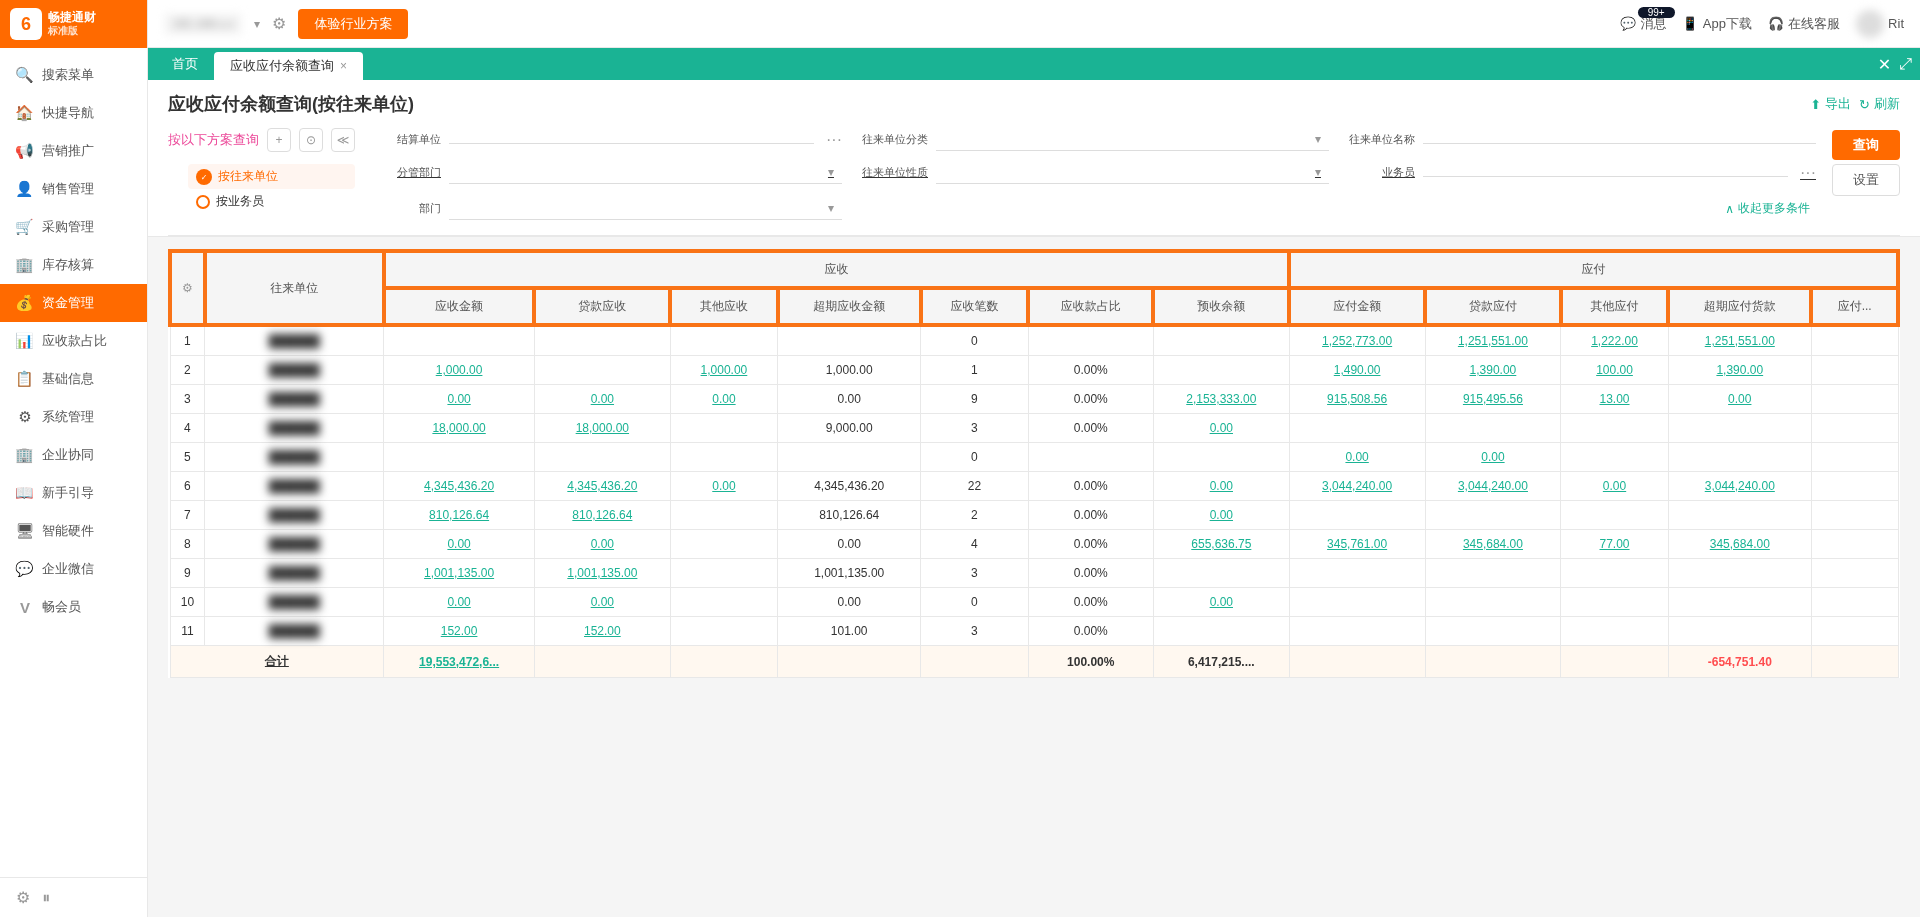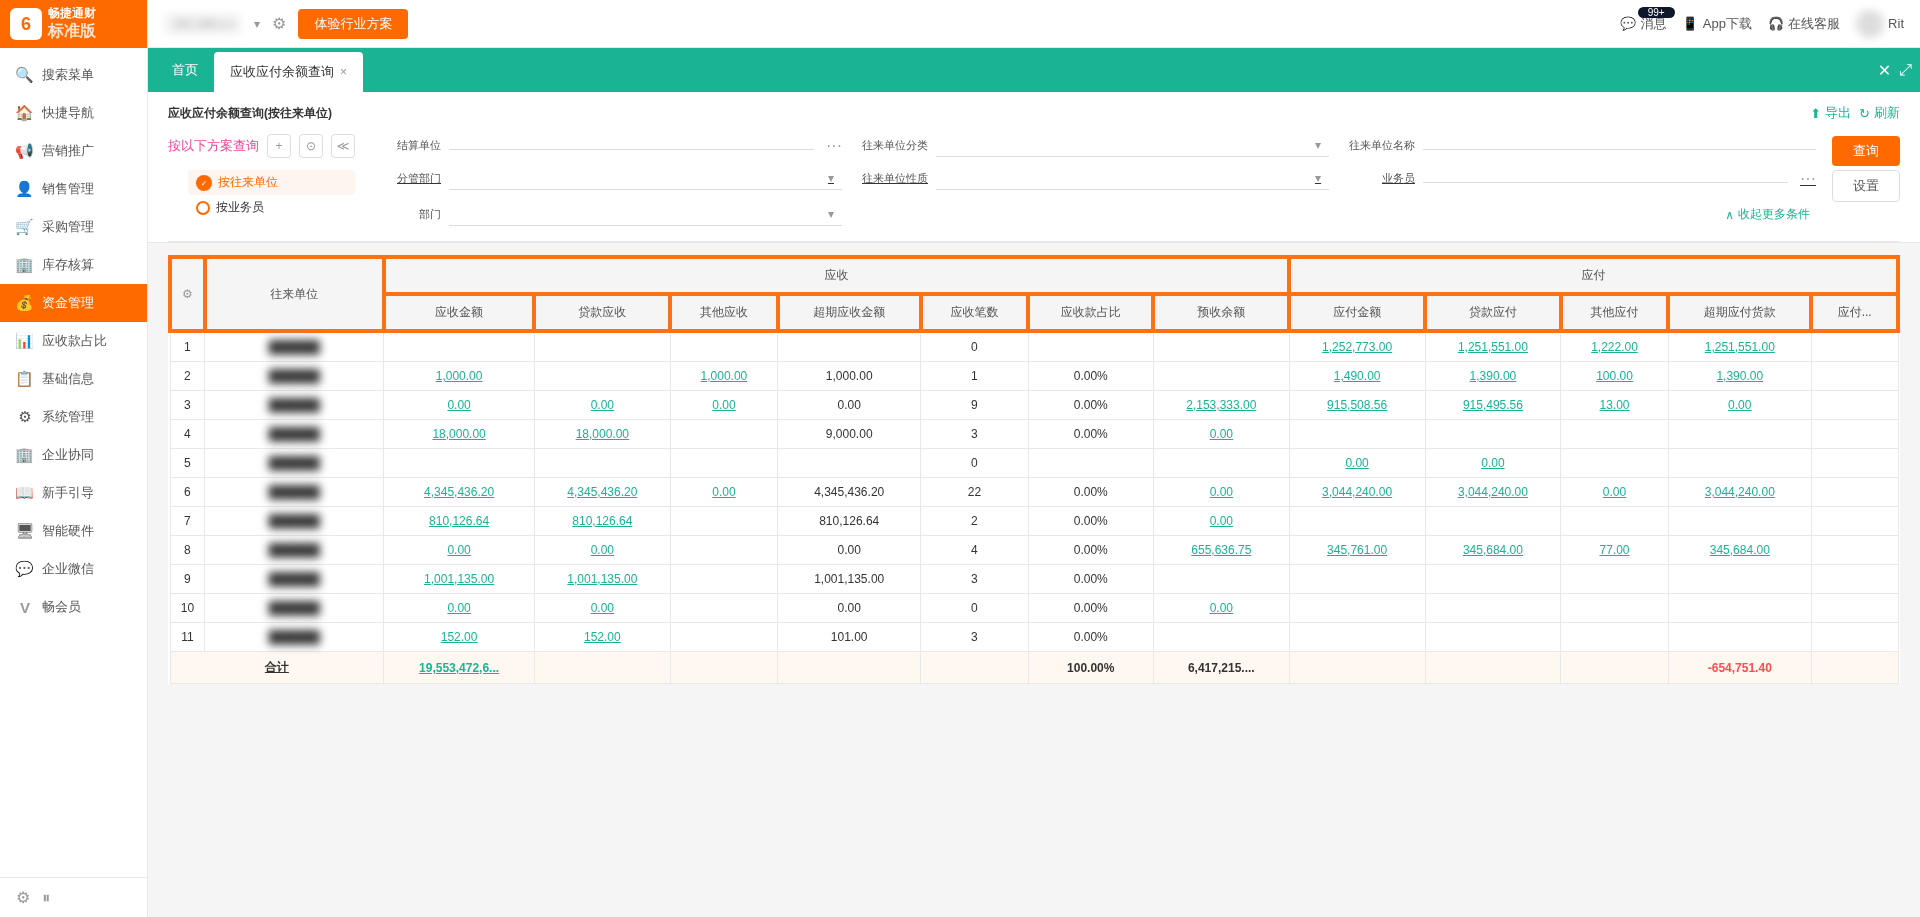--- a/index.html
+++ b/index.html
@@ -29,35 +29,35 @@
     .topbar-address { font-size: 12px; color: #999; background: #f5f5f5; border-radius: 4px; padding: 4px 8px; }
     .topbar-arrow { color: #999; cursor: pointer; }
     .topbar-gear { color: #999; font-size: 16px; cursor: pointer; }
     .topbar-btn { background: #ff6a00; color: #fff; border: none; padding: 6px 16px; border-radius: 4px; cursor: pointer; font-size: 13px; }
     .topbar-right { display: flex; align-items: center; gap: 16px; font-size: 13px; color: #555; }
     .topbar-right-item { display: flex; align-items: center; gap: 4px; cursor: pointer; position: relative; }
     .notif-badge { background: #0f172a; color: #fff; border-radius: 10px; padding: 0 10px; font-size: 10px; position: absolute; top: -8px; right: -8px; }
     .user-avatar { width: 28px; height: 28px; background: #ddd; border-radius: 50%; }
 
     
-    .tab-bar { height: 44px; background: #1ab394; display: flex; align-items: stretch; padding: 0 8px; flex-shrink: 0; }
+    .tab-bar { height: 32px; background: #1ab394; display: flex; align-items: stretch; padding: 0 8px; flex-shrink: 0; }
     .tab-item { display: flex; align-items: center; padding: 0 16px; color: #fff; cursor: pointer; font-size: 13px; gap: 6px; }
     .tab-item.home { background: transparent; }
     .tab-item.active { background: #fff; color: #333; border-radius: 4px 4px 0 0; margin-top: 4px; }
     .tab-close { font-size: 12px; color: #999; cursor: pointer; }
     .tab-bar-actions { margin-left: auto; display: flex; align-items: center; gap: 8px; color: #fff; font-size: 16px; }
     .tab-bar-actions span { cursor: pointer; }
 
     
     .page-area { flex: 1; overflow: hidden; display: flex; flex-direction: column; background: #f5f5f5; }
 
     
     .page-header { background: #fff; padding: 12px 20px 0; border-bottom: 1px solid #e8e8e8; flex-shrink: 0; }
     .page-title-row { display: flex; align-items: center; justify-content: space-between; margin-bottom: 12px; }
-    .page-title { font-size: 12px; font-weight: bold; color: #333; }
+    .page-title { font-size: 18px; font-weight: bold; color: #333; }
     .page-actions { display: flex; gap: 8px; }
     .page-action-btn { display: flex; align-items: center; gap: 4px; color: #1ab394; cursor: pointer; font-size: 13px; }
 
     
     .filter-area { background: #fff; padding: 12px 20px; border-bottom: 1px solid #e8e8e8; flex-shrink: 0; }
     .filter-top { display: flex; align-items: center; gap: 8px; margin-bottom: 12px; }
     .filter-label { font-size: 13px; color: #ec4899; }
     .filter-icon-btn { width: 24px; height: 24px; border: 1px solid #ddd; border-radius: 4px; display: flex; align-items: center; justify-content: center; cursor: pointer; color: #999; font-size: 12px; }
     .filter-options { padding-left: 20px; }
     .filter-option { display: flex; align-items: center; gap: 6px; padding: 4px 8px; cursor: pointer; border-radius: 4px; }
@@ -67,21 +67,21 @@
     .filter-row { display: flex; align-items: center; gap: 8px; }
     .filter-field-label { color: #555; font-size: 11px; white-space: nowrap; min-width: 70px; text-align: right; }
     .filter-input { flex: 1; border: none; border-bottom: 1px solid #ddd; padding: 4px 8px; font-size: 13px; color: #333; outline: none; background: transparent; }
     .filter-input-dots { color: #999; font-size: 16px; margin-left: 4px; }
     .filter-select { flex: 1; display: flex; align-items: center; justify-content: space-between; border-bottom: 1px solid #ddd; padding: 4px 8px; cursor: pointer; }
     .filter-select .chevron { color: #999; }
     .collapse-btn { display: flex; align-items: center; justify-content: center; gap: 4px; color: #1ab394; cursor: pointer; font-size: 12px; padding: 6px; }
 
     
     .query-buttons { display: flex; flex-direction: column; gap: 4px; }
-    .query-btn { background: #ff6a00; color: #fff; border: none; padding: 6px 20px; border-radius: 4px; cursor: pointer; font-size: 13px; }
+    .query-btn { background: #ff6a00; color: #fff; border: none; padding: 6px 20px; border-radius: 4px; cursor: pointer; font-size: 13px; font-weight: bold; }
     .set-btn { background: #fff; color: #555; border: 1px solid #ddd; padding: 6px 20px; border-radius: 4px; cursor: pointer; font-size: 13px; }
 
     
     .table-area { flex: 1; overflow: auto; padding: 12px 20px; }
     .data-table { width: 100%; border-collapse: collapse; background: #fff; font-size: 12px; }
     .data-table th { background: #f5f5f5; padding: 8px 10px; text-align: center; border: 4px solid #f97316; color: #555; font-weight: normal; white-space: nowrap; }
     .data-table td { padding: 7px 10px; border: 1px solid #e8e8e8; text-align: center; color: #333; white-space: nowrap; }
     .data-table .link { color: #1ab394; text-decoration: underline; cursor: pointer; }
     .data-table .negative { color: #ff4d4f; }
     .th-group { background: #e8f5f1; }
@@ -100,21 +100,21 @@
 
 <div class="app-container">
 
   <div class="sidebar">
     <div class="sidebar-logo">
       <div class="logo-icon">
           <span>6</span>
         </div>
       <div>
         <div style="font-size:12px;line-height:1.2;">畅捷通财</div>
-        <div style="font-size:16px;opacity:0.8;">标准版</div>
+        <div style="font-size:10px;opacity:0.8;">标准版</div>
       </div>
     </div>
     <div class="sidebar-nav">
       <div class="sidebar-item">
         <span class="s-icon">🔍</span>
         <span>搜索菜单</span>
       </div>
       <div class="sidebar-item">
         <span class="s-icon">🏠</span>
         <span>快捷导航</span>

